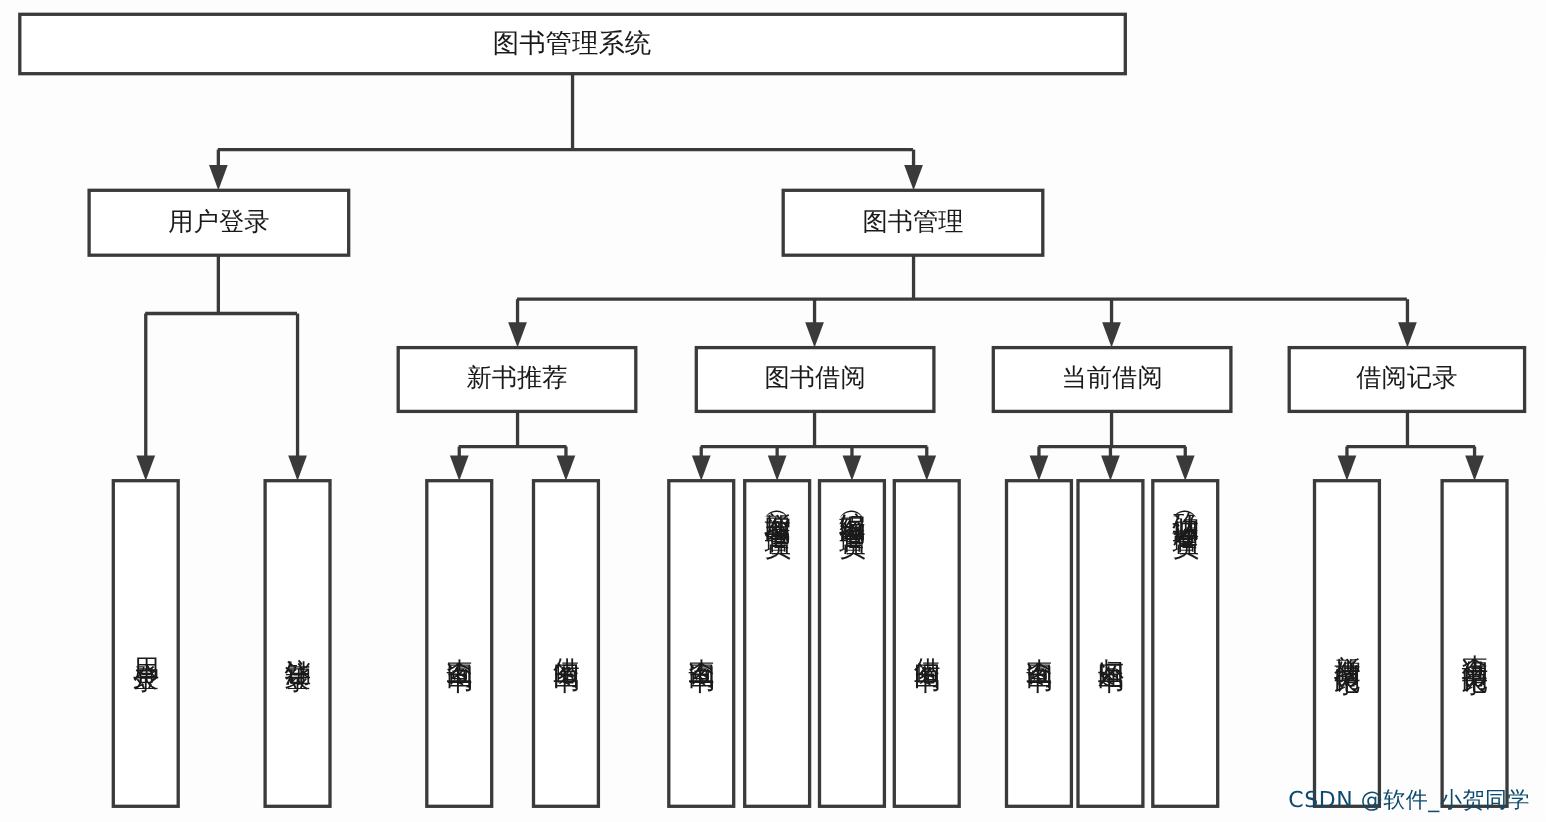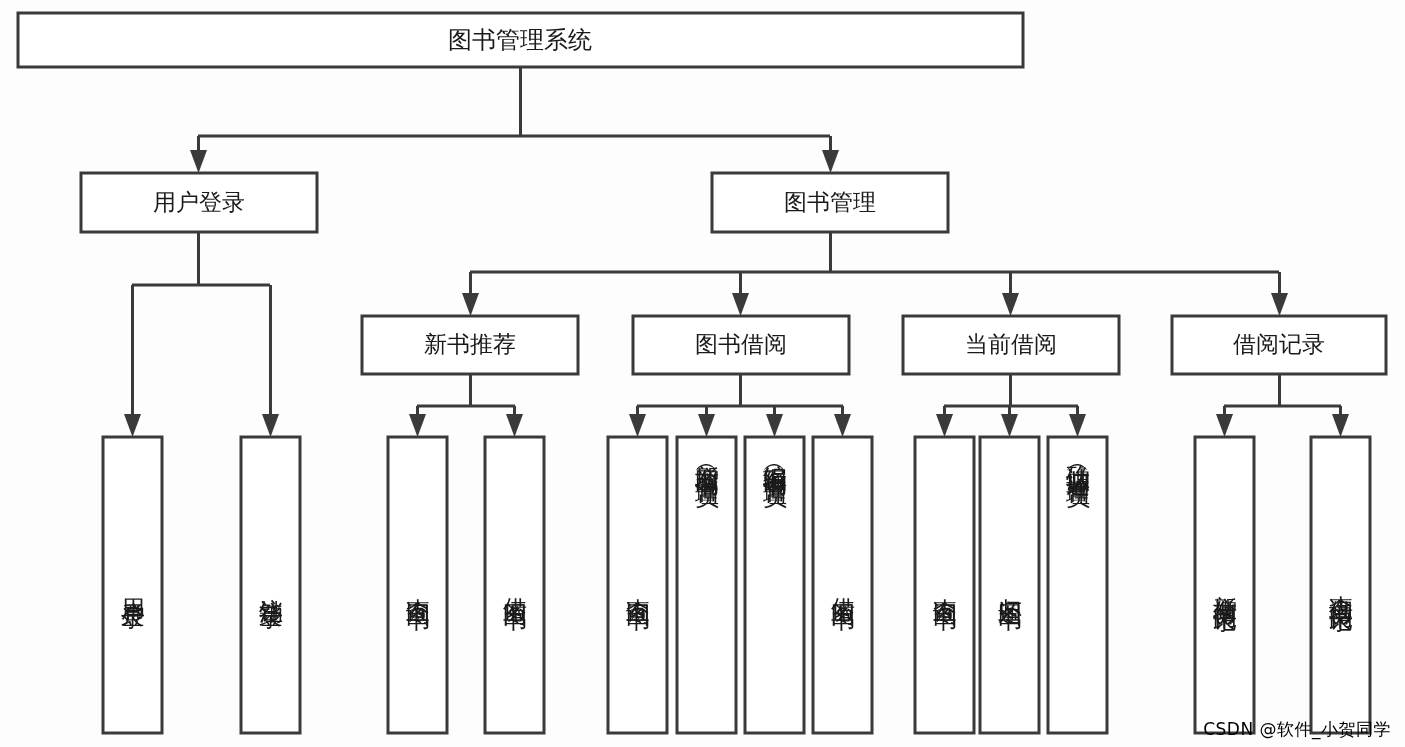--- a/index.html
+++ b/index.html
@@ -72,22 +72,22 @@
     letter-spacing: 3px;
     color: #1a1a1a;
     white-space: nowrap;
     text-align: center;
   }
   .watermark {
     position: absolute;
     right: 14px;
     bottom: 6px;
     font-family: "DejaVu Sans", "Liberation Sans", sans-serif;
-    font-size: 17px;
-    color: #000000;
+    font-size: 20px;
+    color: #0c4a6e;
     letter-spacing: 0.5px;
     white-space: nowrap;
   }
 </style>
 </head>
 <body>
 
 <div id="diagram-root">
 
   <svg id="diagram-svg" viewBox="0 0 1405 747">

